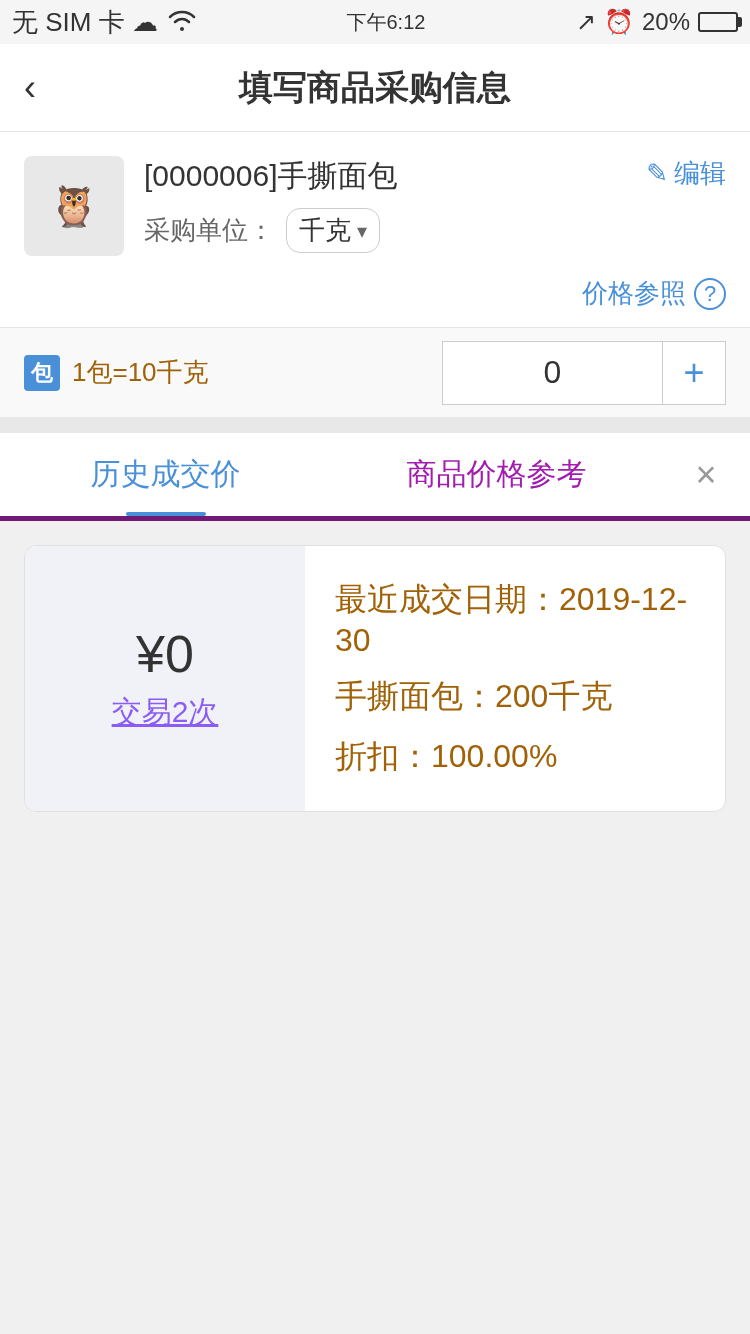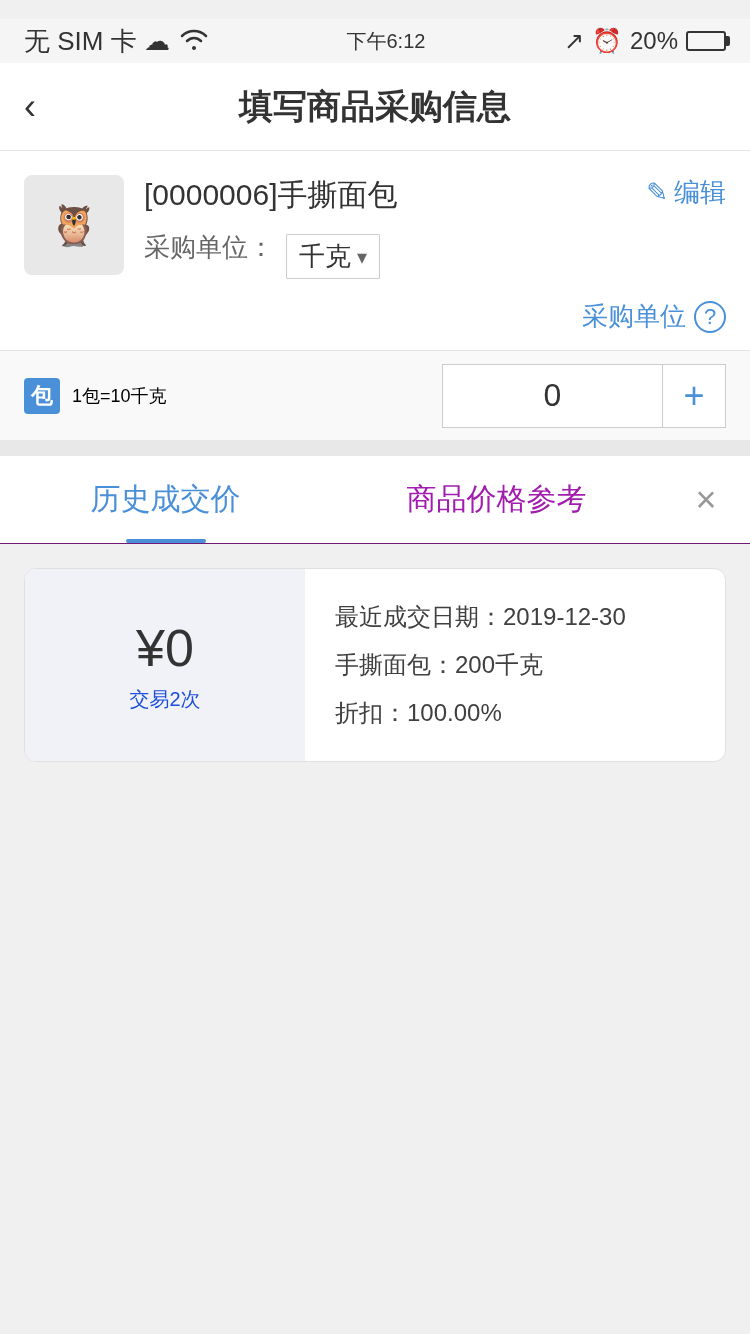--- a/index.html
+++ b/index.html
@@ -13,23 +13,22 @@
     }
 
     
     .status-bar {
       width: 750px;
       height: 44px;
       background: #f5f5f5;
       display: flex;
       align-items: center;
       justify-content: space-between;
-      padding: 0 24px;
-      font-size: 26px;
-      margin-top: 19px;
+      padding: 0 12px;
+      font-size: 26px;
     }
     .status-left {
       display: flex;
       align-items: center;
       gap: 10px;
       font-size: 26px;
       color: #333;
     }
     .status-center {
       font-size: 20px;
@@ -130,42 +129,41 @@
       font-size: 40px;
       color: #999;
     }
     .product-info {
       flex: 1;
     }
     .product-name {
       font-size: 30px;
       color: #333;
       font-weight: 500;
-      margin-bottom: 0;
+      margin-bottom: 11px;
     }
     .product-unit-row {
       display: flex;
       align-items: center;
       gap: 12px;
     }
     .unit-label {
       font-size: 26px;
       color: #666;
     }
     .unit-select {
       display: flex;
       align-items: center;
       border: 1px solid #ccc;
-      border-radius: 1px;
+      border-radius: 14px;
       padding: 4px 12px;
       font-size: 26px;
       color: #333;
       background: #fff;
       gap: 6px;
-      margin-top: 18px;
     }
     .unit-select-arrow {
       font-size: 20px;
       color: #666;
     }
     .product-edit {
       display: flex;
       align-items: center;
       gap: 6px;
       color: #4a90d9;
@@ -217,22 +215,22 @@
       background: #4a90d9;
       color: #fff;
       border-radius: 4px;
       display: flex;
       align-items: center;
       justify-content: center;
       font-size: 22px;
       font-weight: bold;
     }
     .qty-unit-text {
-      font-size: 18px;
-      color: #000000;
+      font-size: 26px;
+      color: #a16207;
     }
     .qty-control {
       display: flex;
       align-items: center;
       gap: 0;
     }
     .qty-input {
       width: 220px;
       height: 64px;
       border: 1px solid #ccc;
@@ -263,21 +261,21 @@
       background: #e8e8e8;
     }
 
     
     .tab-bar {
       width: 750px;
       height: 88px;
       background: #fff;
       display: flex;
       align-items: center;
-      border-bottom: 1px solid #701a75;
+      border-bottom: 5px solid #701a75;
       position: relative;
     }
     .tab-item {
       flex: 1;
       display: flex;
       flex-direction: column;
       align-items: center;
       justify-content: center;
       height: 100%;
       cursor: pointer;
@@ -334,35 +332,36 @@
       align-items: center;
       justify-content: center;
       padding: 40px 20px;
     }
     .history-price {
       font-size: 52px;
       font-weight: 500;
       color: #333;
     }
     .history-trades {
-      font-size: 20px;
-      color: #1d4ed8;
+      font-size: 30px;
+      color: #8b5cf6;
       margin-top: 8px;
+      text-decoration: underline;
     }
     .history-detail-section {
       flex: 1;
       padding: 32px 30px;
       display: flex;
       flex-direction: column;
       gap: 16px;
       justify-content: center;
     }
     .history-detail-row {
-      font-size: 24px;
-      color: #404040;
+      font-size: 32px;
+      color: #a16207;
     }
   </style>
 </head>
 <body>
 
 <div class="status-bar">
   <div class="status-left">
     <span>无 SIM 卡 ☁</span>
     <span>
       <svg width="28" height="22" viewBox="0 0 28 22" fill="none">
@@ -406,21 +405,21 @@
           </div>
         </div>
       </div>
     </div>
     <div class="product-edit">
       <span>✎</span>
       <span>编辑</span>
     </div>
   </div>
   <div class="price-ref-row">
-    <span class="price-ref-link">采购单位</span>
+    <span class="price-ref-link">价格参照</span>
     <div class="price-ref-help">
       <span>?</span>
     </div>
   </div>
 </div>
 
 <div class="quantity-row">
   <div class="qty-unit-info">
     <div class="qty-unit-badge">包</div>
     <span class="qty-unit-text">1包=10千克</span>

